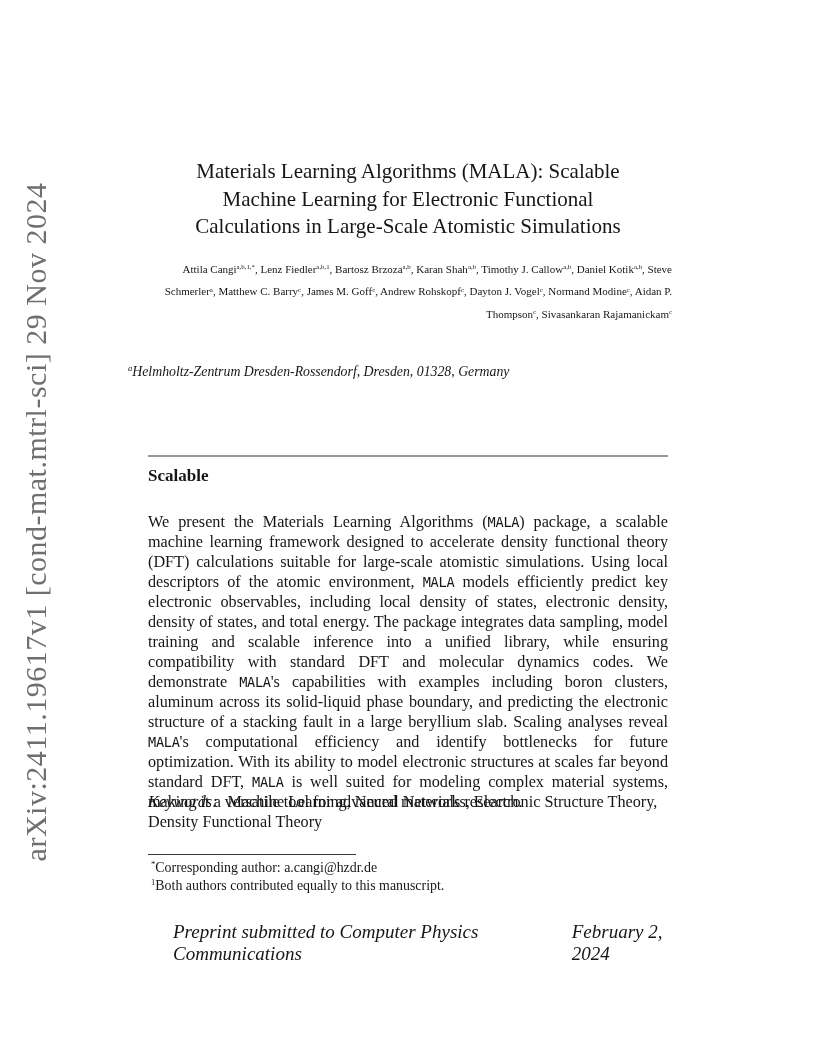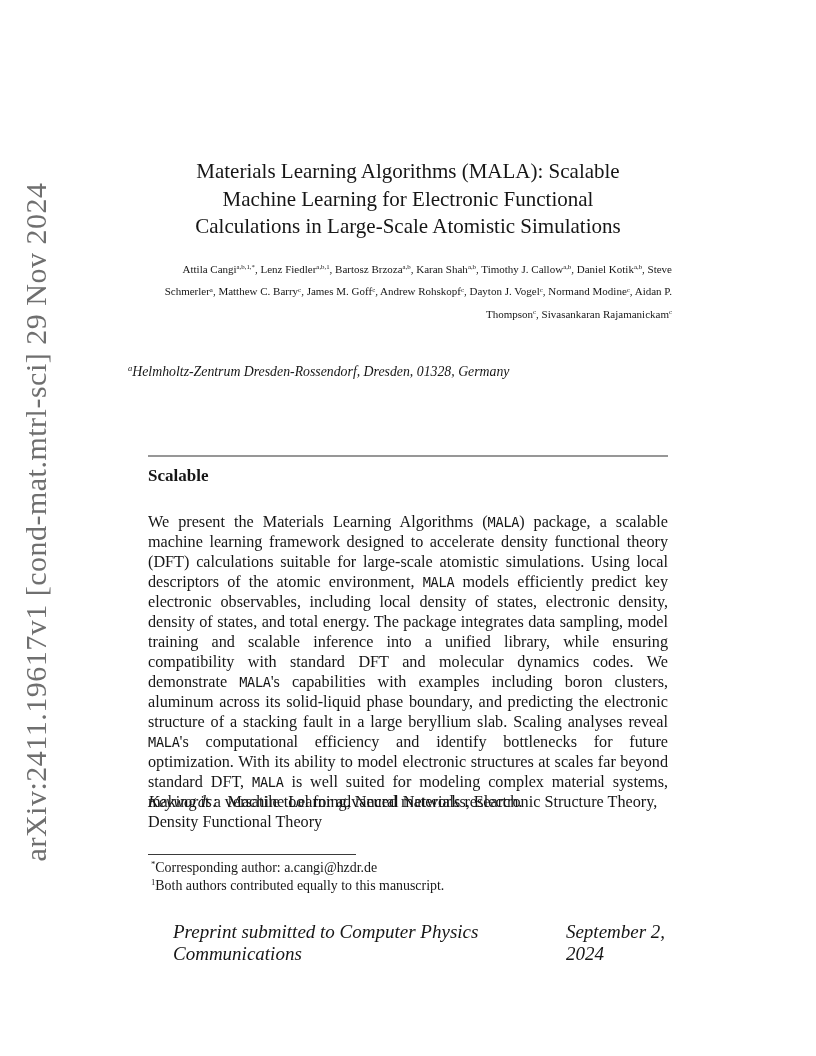--- a/index.html
+++ b/index.html
@@ -156,16 +156,16 @@
 
   <div class="fn-rule"></div>
 
   <div class="footnotes">
     <div class="footnote"><sup>*</sup>Corresponding author: a.cangi@hzdr.de</div>
     <div class="footnote"><sup>1</sup>Both authors contributed equally to this manuscript.</div>
   </div>
 
   <div class="footer">
     <span>Preprint submitted to Computer Physics Communications</span>
-    <span>September 2, 2024</span>
+    <span>February 2, 2024</span>
   </div>
 
 </div>
 
 </body></html>

